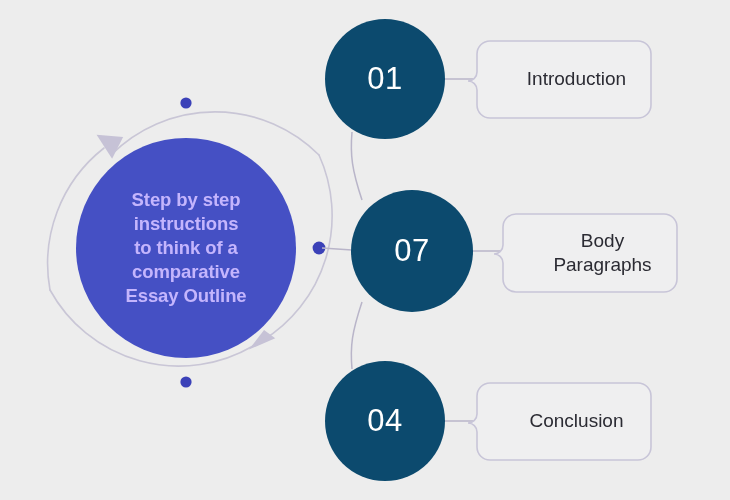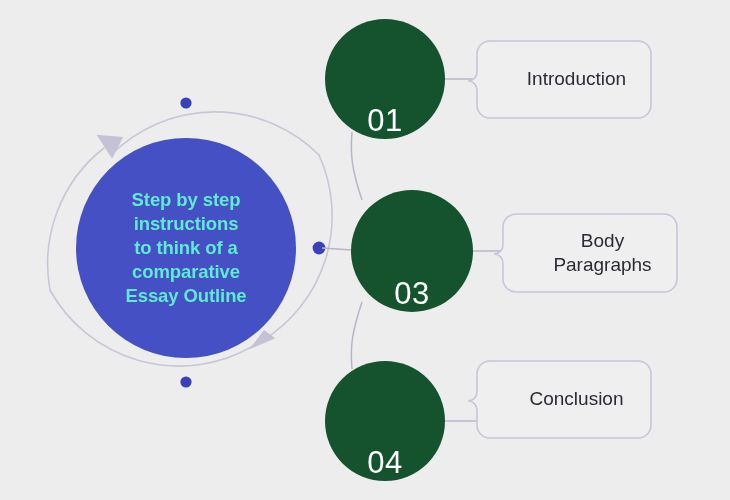--- a/index.html
+++ b/index.html
@@ -34,37 +34,37 @@
     width: 220px;
     height: 220px;
     border-radius: 50%;
     background: #4550c4;
     display: flex;
     align-items: center;
     justify-content: center;
     box-sizing: border-box;
   }
   .hub-text {
-    color: #5eead4;
+    color: #c4b5fd;
     font-size: 18.5px;
     font-weight: bold;
     line-height: 1.30;
     text-align: center;
     letter-spacing: -0.1px;
     width: 190px;
     white-space: pre-line;
   }
 
   
   .step-circle {
     position: absolute;
     border-radius: 50%;
-    background: #14532d;
+    background: #0c4a6e;
     display: flex;
-    align-items: flex-end;
+    align-items: center;
     justify-content: center;
   }
   .step-num {
     color: #ffffff;
     font-size: 31px;
     font-weight: 500;
     letter-spacing: 0.5px;
   }
   #step-circle-0 { left: 325px; top: 19px;  width: 120px; height: 120px; }
   #step-circle-1 { left: 351px; top: 190px; width: 122px; height: 122px; }
@@ -91,21 +91,21 @@
     position: relative;
     color: #2b2b33;
     font-size: 19px;
     line-height: 1.28;
     text-align: center;
     white-space: pre-line;
     padding-left: 8px;
   }
   #callout-0 { left: 476px; top: 40px;  width: 176px; height: 79px; }
   #callout-1 { left: 502px; top: 213px; width: 176px; height: 80px; }
-  #callout-2 { left: 476px; top: 360px; width: 176px; height: 79px; }
+  #callout-2 { left: 476px; top: 382px; width: 176px; height: 79px; }
 </style>
 </head>
 <body>
 
 <div id="stage">
 
   <svg id="vector-layer" viewBox="0 0 730 500" xmlns="http://www.w3.org/2000/svg">
 
     <g>
       <path d="M 111 155
@@ -159,21 +159,21 @@
                L 1 50
                A 9 9 0 0 0 -8 41
                A 9 9 0 0 0 1 32
                L 1 14
                A 13 13 0 0 1 14 1 Z" fill="#efeff0" stroke="#c8c5d8" stroke-width="1.6"></path>
     </svg>
     <span class="callout-label">Introduction</span>
   </div>
 
   <div class="step-circle" id="step-circle-1">
-    <span class="step-num">03</span>
+    <span class="step-num">07</span>
   </div>
 
   <div class="callout" id="callout-1">
     <svg class="callout-svg" viewBox="0 0 176 80" preserveAspectRatio="none" xmlns="http://www.w3.org/2000/svg">
       <path d="M 14 1
                L 162 1
                A 13 13 0 0 1 175 14
                L 175 66
                A 13 13 0 0 1 162 79
                L 14 79

